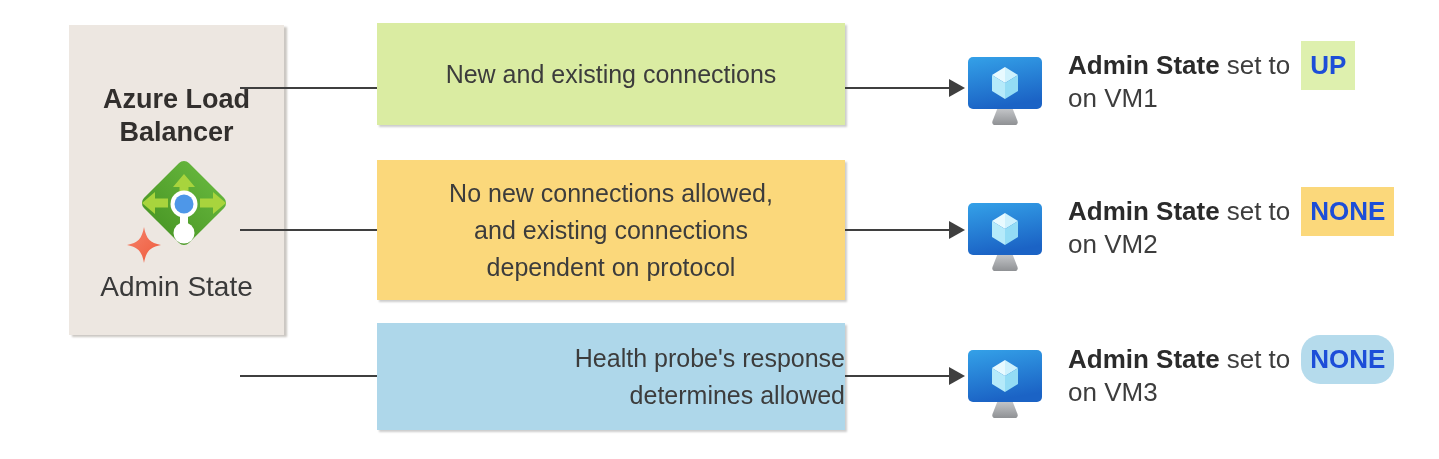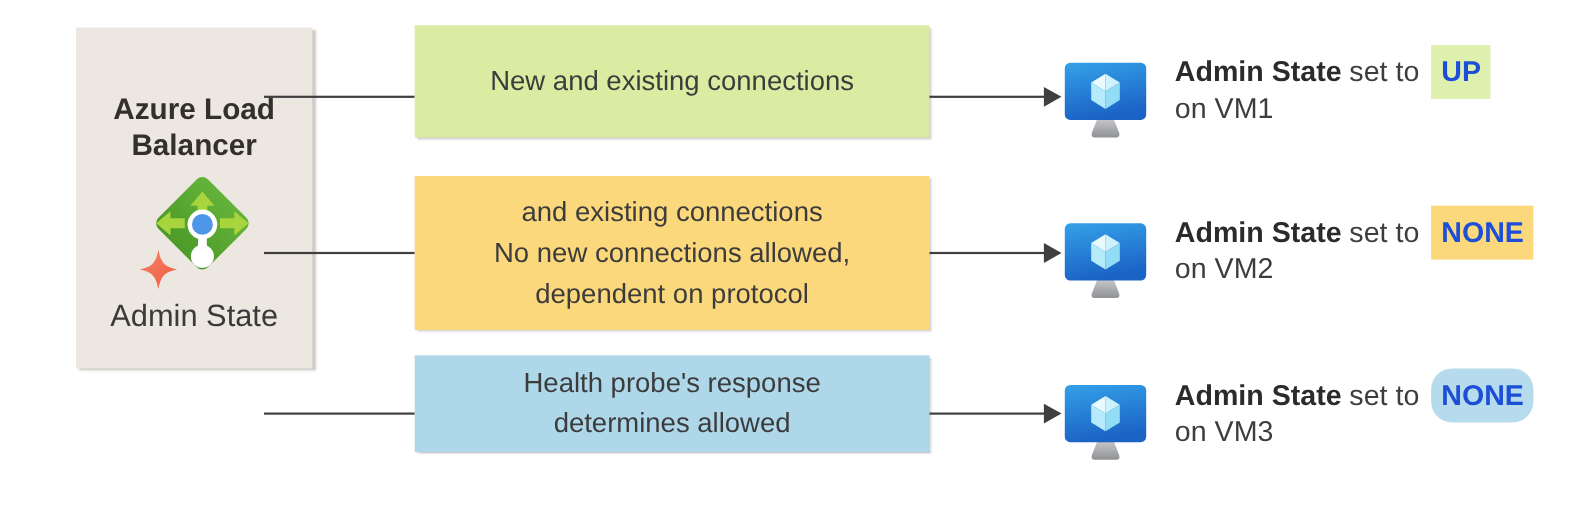--- a/index.html
+++ b/index.html
@@ -67,21 +67,21 @@
     justify-content: center;
     align-items: center;
     text-align: center;
     font-size: 25px;
     line-height: 37px;
     color: #3C3C3C;
     box-shadow: 2px 2px 2px #CCCCCC;
   }
   .box-up    { top: 23px;  height: 102px; background: #DAECA2; }
   .box-down  { top: 160px; height: 140px; background: #FBD87B; }
-  .box-none  { top: 323px; height: 88px; background: #AED7EA; }
+  .box-none  { top: 323px; height: 107px; background: #AED7EA; align-items: flex-end; }
 
   
   .vm-icon-wrap {
     position: absolute;
     left: 965px;
     width: 80px; height: 72px;
   }
   .vm-1 { top: 55px; }
   .vm-2 { top: 201px; }
   .vm-3 { top: 348px; }
@@ -168,22 +168,22 @@
 
   <div class="h-line" style="left:240px; top:87px;  width:137px;"></div>
   <div class="h-line" style="left:240px; top:229px; width:137px;"></div>
   <div class="h-line" style="left:240px; top:375px; width:137px;"></div>
 
   <div class="flow-box box-up">
     <div>New and existing connections</div>
   </div>
 
   <div class="flow-box box-down">
+    <div>No new connections allowed,</div>
     <div>and existing connections</div>
-    <div>No new connections allowed,</div>
     <div>dependent on protocol</div>
   </div>
 
   <div class="flow-box box-none">
     <div>Health probe's response</div>
     <div>determines allowed</div>
   </div>
 
   <div class="h-line" style="left:845px; top:87px;  width:105px;"></div>
   <div class="arrowhead" style="left:949px; top:79px;"></div>

